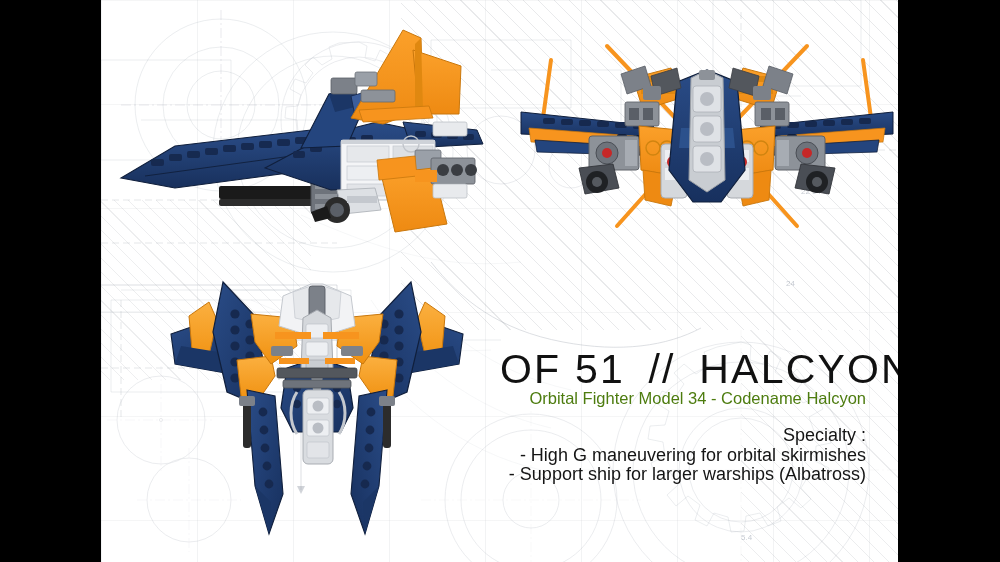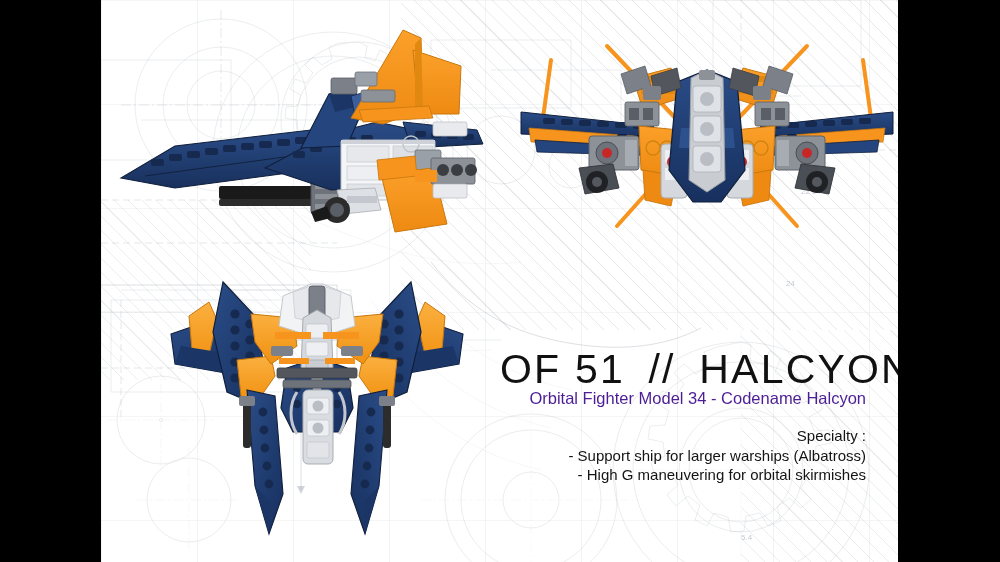--- a/index.html
+++ b/index.html
@@ -56,27 +56,27 @@
 
   
   #title{
     position:absolute; left:399px; top:347px; width:370px; height:44px;
     color:#111; font-size:41px; line-height:44px; letter-spacing:2.2px;
     white-space:nowrap; font-weight:400;
   }
   #title .g{ display:inline-block; position:relative; }
   #subtitle{
     position:absolute; left:0; top:388px; width:765px;
-    text-align:right; color:#4c1d95;
+    text-align:right; color:#4d7c0f;
     font-size:16.5px; line-height:20px; white-space:nowrap;
   }
   #spec{
     position:absolute; left:0; top:426px; width:765px;
     text-align:right; color:#141414;
-    font-size:15px; line-height:19.5px;
+    font-size:18px; line-height:19.5px;
   }
   #spec .hd{ display:block; }
   #spec .li{ display:block; }
 
   
   .model{ position:absolute; }
   .model svg{ display:block; overflow:visible; }
 </style>
 </head>
 <body>
@@ -608,21 +608,21 @@
     <div id="title">
       <span class="g">OF 51</span>
       <span class="g" style="margin:0 10px">//</span>
       <span class="g">HALCYON</span>
     </div>
 
     <div id="subtitle">Orbital Fighter Model 34 - Codename Halcyon</div>
 
     <div id="spec">
       <span class="hd">Specialty :</span>
+      <span class="li">- High G maneuvering for orbital skirmishes</span>
       <span class="li">- Support ship for larger warships (Albatross)</span>
-      <span class="li">- High G maneuvering for orbital skirmishes</span>
     </div>
 
   </div>
 
   <div style="position:absolute;left:0;top:0;width:101px;height:562px;background:#000"></div>
   <div style="position:absolute;right:0;top:0;width:102px;height:562px;background:#000"></div>
 </div>
 
 </body></html>

